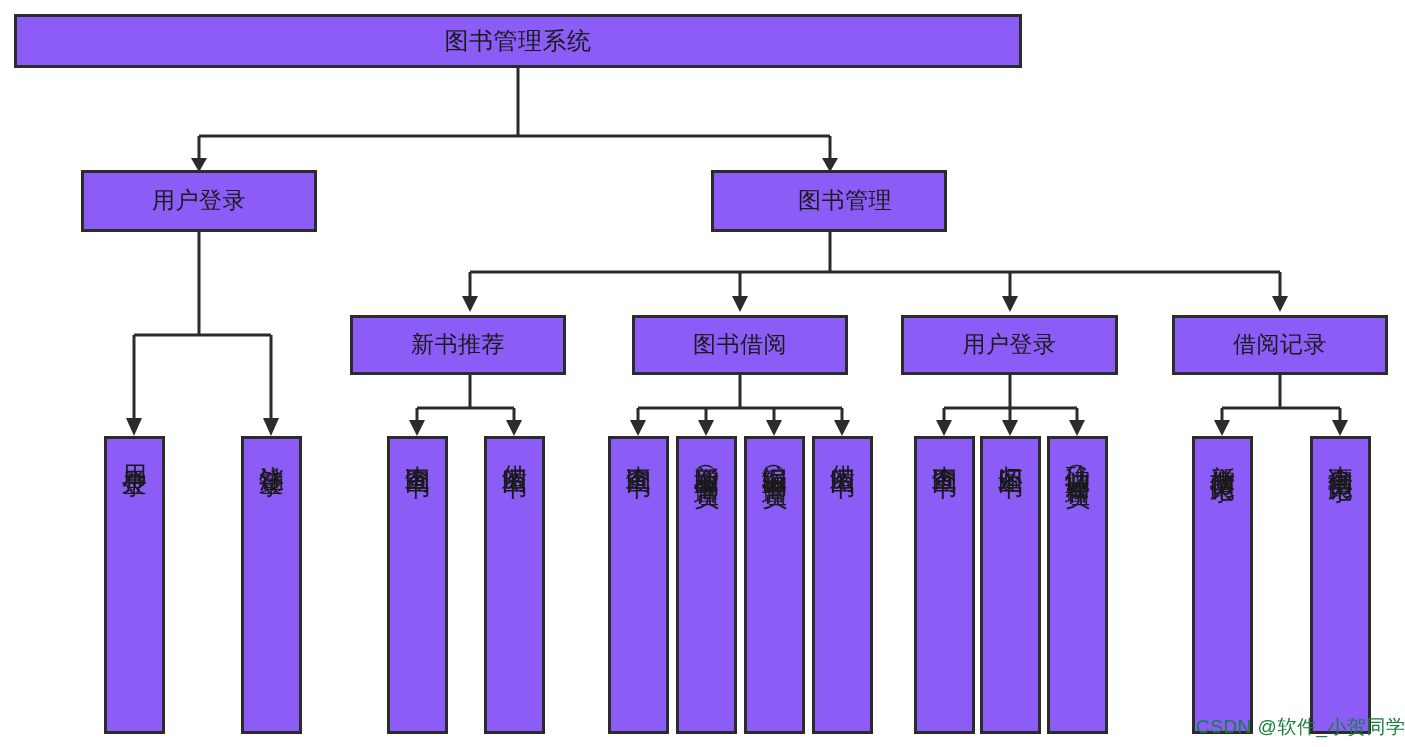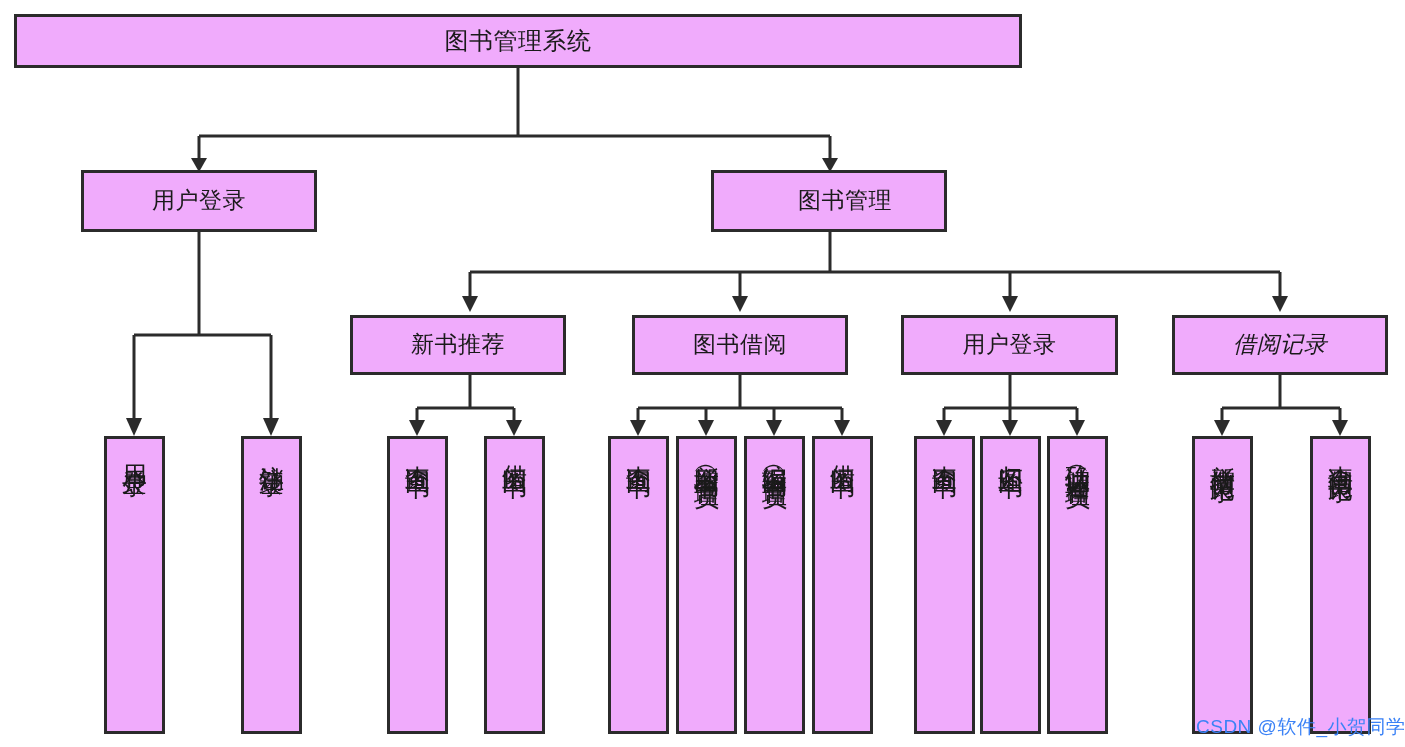--- a/index.html
+++ b/index.html
@@ -14,21 +14,21 @@
   
   svg.connectors{position:absolute;left:0;top:0;width:1405px;height:747px;pointer-events:none;}
   svg.connectors line,svg.connectors path{stroke:#2b2b2b;stroke-width:3;fill:none;}
   svg.connectors polygon.arrow{fill:#2b2b2b;stroke:none;}
 
   
   .node{
     position:absolute;
     box-sizing:border-box;
     border:3px solid #2b2b2b;
-    background:#f0abfc;
+    background:#8b5cf6;
     display:flex;
     align-items:center;
     justify-content:center;
     overflow:hidden;
   }
   .node .label{
     display:block;
     line-height:1.12;
     letter-spacing:0.5px;
     color:#1a1a1a;
@@ -46,21 +46,21 @@
     font-size:25px;
     line-height:1.0;
     letter-spacing:3px;
     white-space:nowrap;
   }
 
   
   .watermark{
     position:absolute;
     font-size:19px;
-    color:#3b82f6;
+    color:#15803d;
     white-space:nowrap;
     letter-spacing:0.5px;
     pointer-events:none;
   }
 </style>
 </head>
 <body>
 
 <div id="diagram-root">
 
@@ -154,21 +154,21 @@
 
   <div class="node horiz" style="left:350px;top:315px;width:216px;height:60px;">
     <span class="label">新书推荐</span>
   </div>
   <div class="node horiz" style="left:632px;top:315px;width:216px;height:60px;">
     <span class="label">图书借阅</span>
   </div>
   <div class="node horiz" style="left:901px;top:315px;width:217px;height:60px;">
     <span class="label">用户登录</span>
   </div>
-  <div class="node horiz" style="left:1172px;top:315px;width:216px;height:60px;font-style:italic;">
+  <div class="node horiz" style="left:1172px;top:315px;width:216px;height:60px;">
     <span class="label">借阅记录</span>
   </div>
 
   <div class="node vert" style="left:104px;top:436px;width:61px;height:298px;">
     <span class="label">用户登录</span>
   </div>
   <div class="node vert" style="left:241px;top:436px;width:61px;height:298px;">
     <span class="label">注销登录</span>
   </div>
 

